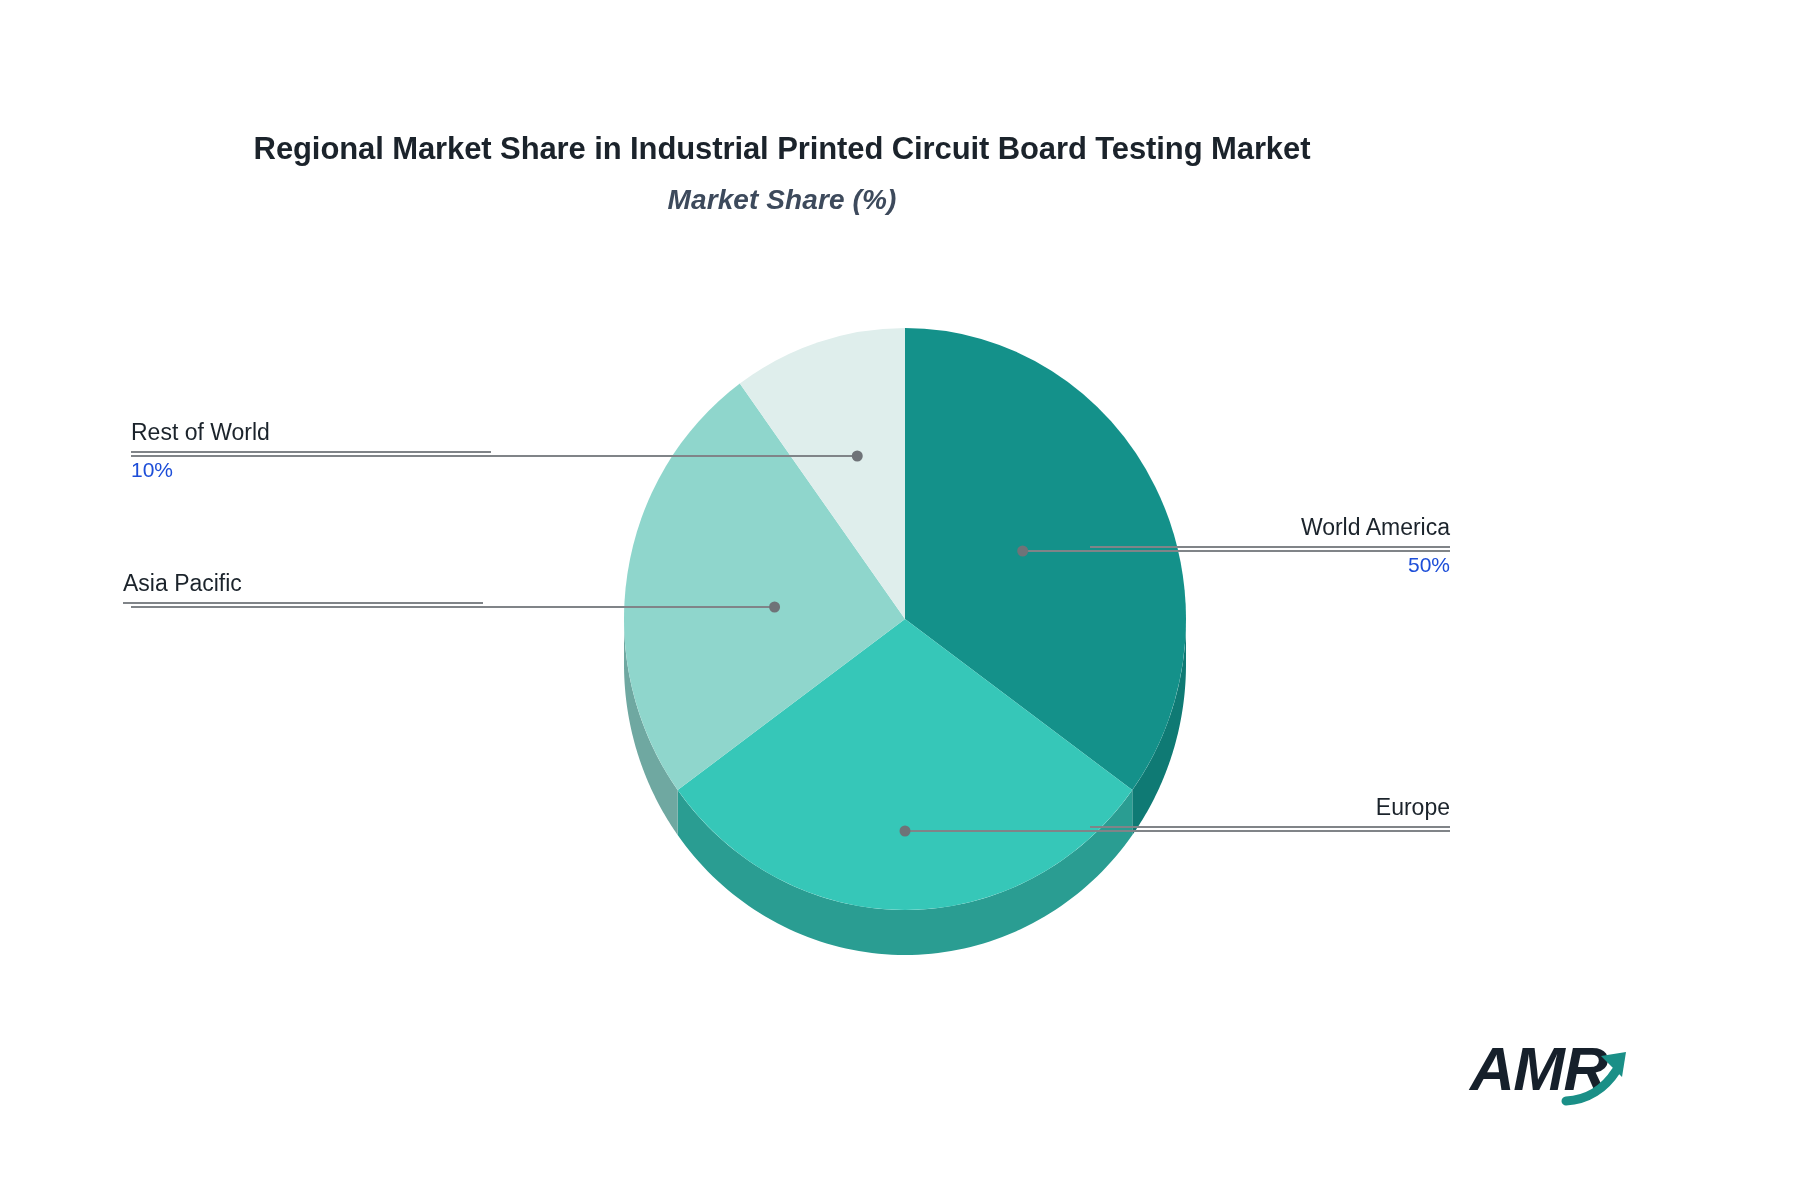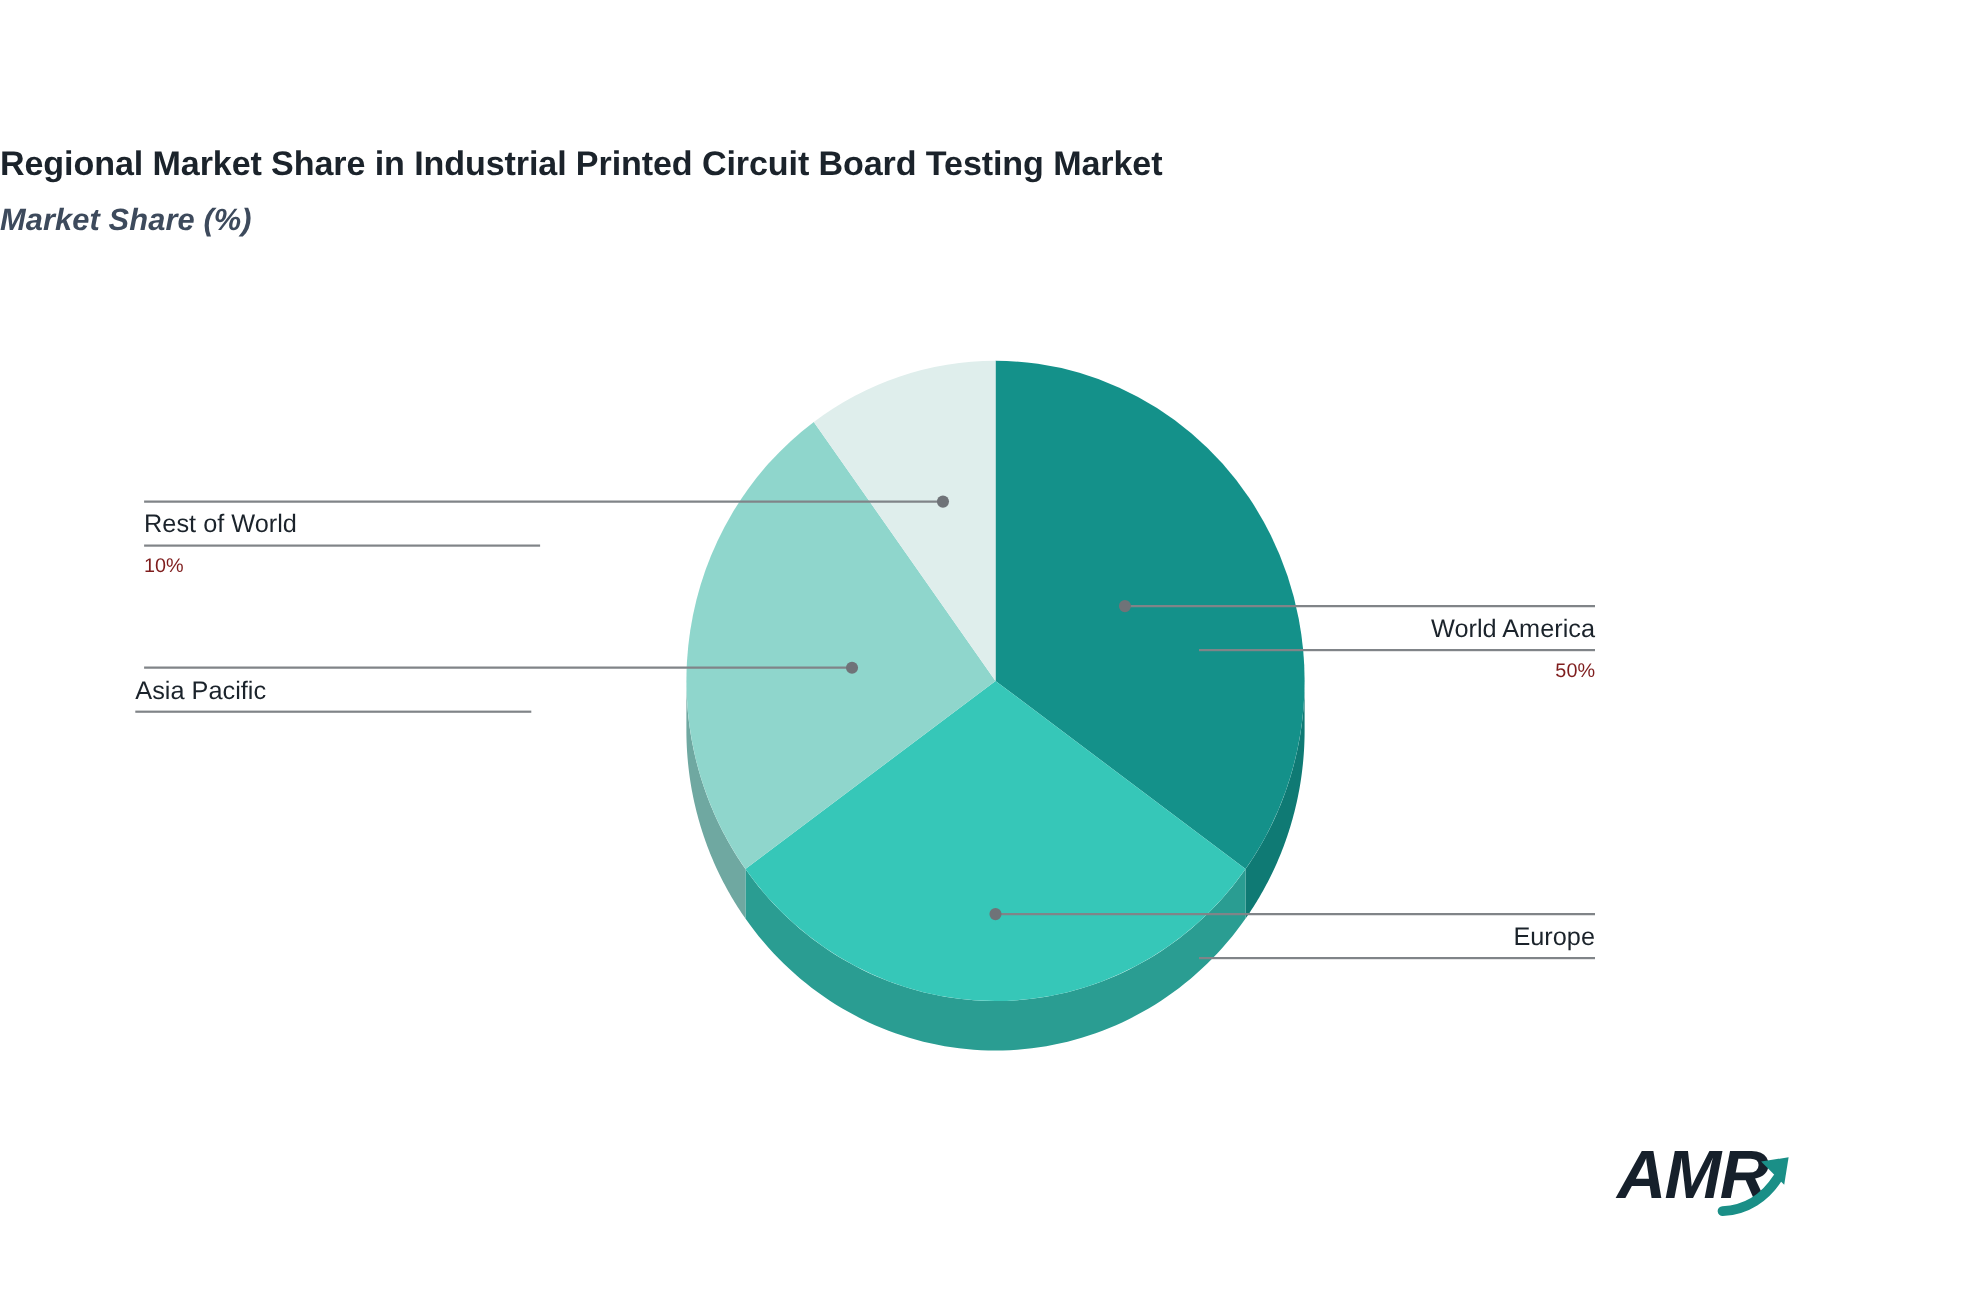--- a/index.html
+++ b/index.html
@@ -20,21 +20,21 @@
     position: absolute;
     inset: 0;
   }
 
   
   #title-block {
     position: absolute;
     top: 130px;
     left: 0;
     width: 1564px;
-    text-align: left;
+    text-align: center;
   }
   #chart-title {
     font-size: 31px;
     font-weight: bold;
     color: #1b232b;
     letter-spacing: -0.1px;
     line-height: 1.2;
   }
   #chart-subtitle {
     margin-top: 17px;
@@ -52,37 +52,36 @@
     top: 0;
     width: 1800px;
     height: 1196px;
     overflow: visible;
   }
 
   
   .callout {
     position: absolute;
     width: 360px;
-    margin-top: 44px;
   }
   .callout .cl-name {
     font-size: 23px;
     color: #1b232b;
     line-height: 30px;
     white-space: nowrap;
   }
   .callout .cl-rule {
     height: 2px;
     background: #808488;
     width: 100%;
     margin: 4px 0 2px 0;
   }
   .callout .cl-value {
-    font-size: 18px;
-    color: #7f1d1d;
+    font-size: 21px;
+    color: #1d4ed8;
     line-height: 30px;
   }
   .callout.left  { text-align: left; }
   .callout.right { text-align: right; }
 
   
   #amr-logo {
     position: absolute;
     left: 1470px;
     top: 1038px;

